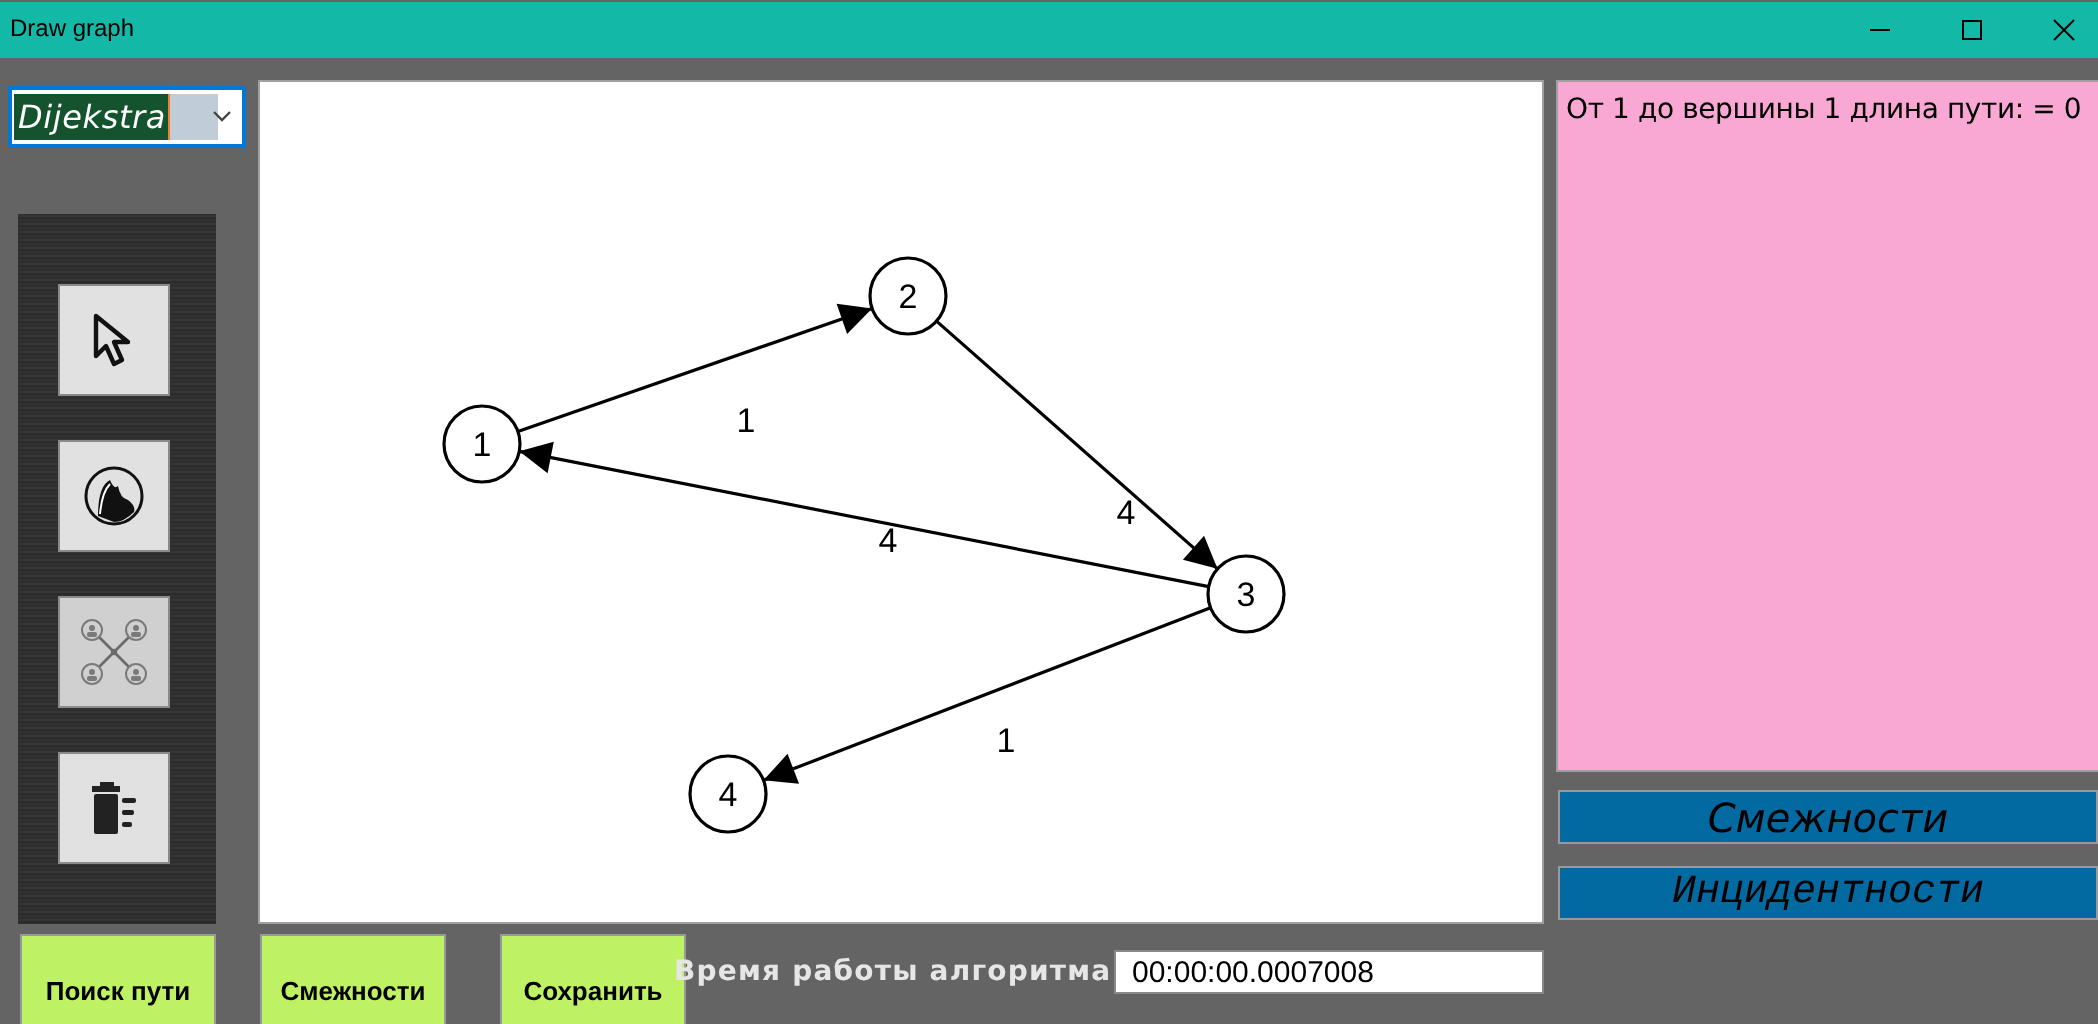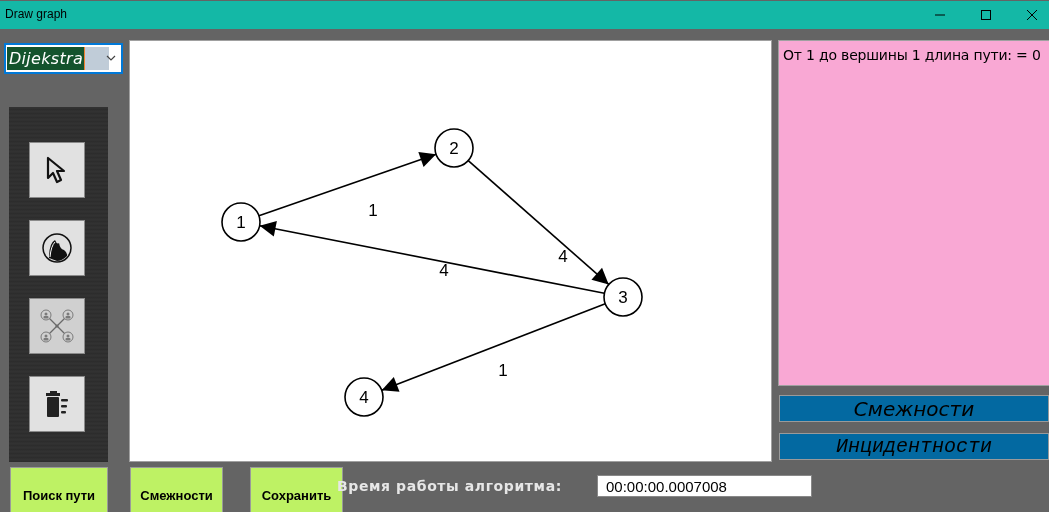--- a/index.html
+++ b/index.html
@@ -16,21 +16,21 @@
     background: repeating-linear-gradient(180deg, #2a2a2a 0px, #3a3a3a 1px, #262626 2px, #333 3px, #2c2c2c 4px); }
   .tool-btn { position:absolute; left:20px; width:56px; height:56px; background:#e1e1e1; border:1px solid #8a8a8a; box-sizing:border-box; display:flex; align-items:center; justify-content:center; }
   .tool-btn.disabled { background:#d0d0d0; }
   .canvas { position:absolute; left:129px; top:40px; width:643px; height:422px; background:#fff; border:1px solid #a0a0a0; box-sizing:border-box; }
   .canvas svg { position:absolute; left:0; top:0; }
   .results { position:absolute; left:778px; top:40px; width:326px; height:346px; background:#f9a8d4; border:1px solid #a0a0a0; box-sizing:border-box; padding:4px 0 0 4px; }
   .result-line { font-size:14px; line-height:20px; color:#000; white-space:nowrap; font-family:"DejaVu Sans", sans-serif; letter-spacing:-0.2px; }
   .side-btn { position:absolute; left:779px; width:270px; height:27px; background:#0369a1; border:1px solid #9a9a9a; box-sizing:border-box; display:flex; align-items:center; justify-content:center; font-style:italic; font-size:20px; color:#000; }
   .bot-btn { position:absolute; top:467px; height:56px; background:#bef264; border:1px solid #9a9a9a; box-sizing:border-box; display:flex; align-items:center; justify-content:center; font-weight:bold; font-size:13px; color:#000; font-family:"Liberation Sans", sans-serif; }
   .time-label { position:absolute; left:337px; top:478px; font-size:14px; font-weight:bold; color:#e6e6e6; letter-spacing:0.6px; font-family:"DejaVu Sans", sans-serif; }
-  .time-box { position:absolute; left:557px; top:475px; width:215px; height:22px; background:#fff; border:1px solid #888; box-sizing:border-box; font-size:15px; line-height:22px; padding-left:8px; color:#000; font-family:"Liberation Sans", sans-serif;margin-left:40px; }
+  .time-box { position:absolute; left:557px; top:475px; width:215px; height:22px; background:#fff; border:1px solid #888; box-sizing:border-box; font-size:15px; line-height:22px; padding-left:8px; color:#000; font-family:"Liberation Sans", sans-serif; }
   .node-label { font-family:"Liberation Sans", sans-serif; font-size:17px; }
   .edge-label { font-family:"Liberation Sans", sans-serif; font-size:17px; }
 </style>
 </head>
 <body>
 
 <div class="titlebar">
   <span class="title">Draw graph</span>
   <div class="win-btn" style="left:917px;">
     <svg width="12" height="12">

